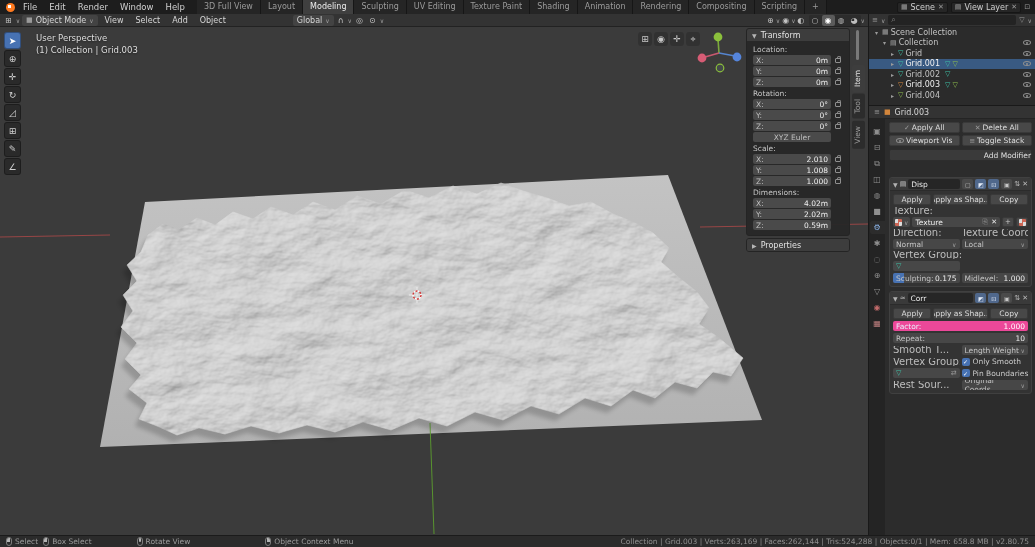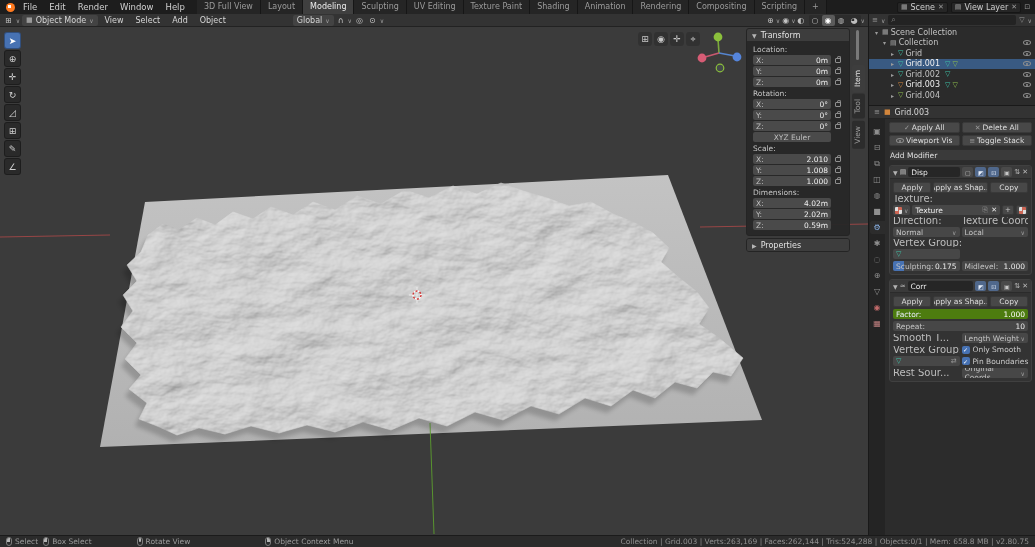--- a/index.html
+++ b/index.html
@@ -73,37 +73,37 @@
 
 
 #props{position:absolute;left:868px;top:106px;width:167px;height:429px;background:#2c2c2c;border-left:1px solid #191919;font-size:7.5px}
 #prophead{height:13px;background:#333;border-bottom:1px solid #242424;display:flex;align-items:center;gap:4px;padding:0 5px;font-size:8px}
 #proptabs{position:absolute;left:0;top:13px;width:16px;height:416px;background:#242424;display:flex;flex-direction:column;align-items:center;padding-top:6px;gap:3px}
 .ptab{width:15px;height:13px;display:flex;align-items:center;justify-content:center;color:#8f8f8f;font-size:8px;border-radius:2px 0 0 2px}
 .ptab.active{background:#2c2c2c;color:#8ab3e8}
 #propbody{position:absolute;left:16px;top:13px;width:151px;height:416px;padding:3px 4px;overflow:hidden}
 .toolgrid{display:grid;grid-template-columns:1fr 1fr;gap:2px;margin-bottom:3px}
 .btn{height:11px;background:#484848;border:1px solid #393939;border-radius:2px;display:flex;align-items:center;justify-content:center;gap:2px;color:#dedede;padding:0 2px;white-space:nowrap;overflow:hidden}
-.addmod{height:12px;background:#3a3a3a;border:1px solid #2d2d2d;border-radius:2px;display:flex;align-items:center;justify-content:flex-start;margin-bottom:4px;color:#e0e0e0}
+.addmod{height:12px;background:#3a3a3a;border:1px solid #2d2d2d;border-radius:2px;display:flex;align-items:center;justify-content:flex-end;margin-bottom:16px;color:#e0e0e0}
 .modbox{background:#333;border:1px solid #404040;border-radius:3px;margin-bottom:4px}
 .modhead{height:13px;display:flex;align-items:center;gap:2px;padding:0 3px;background:#3a3a3a;border-bottom:1px solid #2b2b2b;border-radius:3px 3px 0 0}
 .modhead .tri{font-size:6px;color:#b3b3b3}
 .modname{flex:1;height:10px;background:#262626;border-radius:2px;display:flex;align-items:center;padding:0 3px;color:#ececec}
 .mtog{width:11px;height:10px;border-radius:2px;background:#4a4a4a;display:flex;align-items:center;justify-content:center;font-size:6px;color:#c6c6c6;flex:none}
 .mtog.on{background:#50688c;color:#e4ecf8}
 .mico{font-size:7px;color:#b9b9b9;flex:none}
 .modbody{padding:3px;display:flex;flex-direction:column;gap:2px}
 .brow{display:flex;gap:2px}
 .brow .btn{flex:1}
 .brow .btn.wide{flex:1.5}
 .plabel{color:#bdbdbd;height:8px;line-height:8px;white-space:nowrap;overflow:hidden;font-size:10px}
 .pfield{height:10px;background:#474747;border-radius:2px;display:flex;align-items:center;justify-content:space-between;padding:0 3px;color:#ececec;position:relative;overflow:hidden}
 .pfield span{position:relative;z-index:1}
 .pfield .k{color:#c4c4c4}
-.pfield.blue{background:#4d7c0f;color:#fff}
+.pfield.blue{background:#ec4899;color:#fff}
 .pfield.blue .k{color:#e9eefc}
 .pfield.sliver::before{content:"";position:absolute;left:0;top:0;bottom:0;width:11px;background:#4772b3;z-index:0}
 .two{display:grid;grid-template-columns:1fr 1fr;gap:2px;align-items:center}
 .texrow{display:flex;gap:2px;align-items:center}
 .chip{height:10px;background:#474747;border-radius:2px;display:flex;align-items:center;gap:2px;padding:0 2px;flex:none}
 .texfield{flex:1;height:10px;background:#474747;border-radius:2px;display:flex;align-items:center;gap:3px;padding:0 3px;color:#ececec}
 .iconbtn{width:12px;height:10px;background:#484848;border:1px solid #393939;border-radius:2px;display:flex;align-items:center;justify-content:center;font-size:7px;color:#c9c9c9;flex:none}
 .checker{width:7px;height:7px;background:conic-gradient(#c65 0 25%,#ddd 0 50%,#c65 0 75%,#ddd 0);border-radius:1px;flex:none}
 .cb{width:8px;height:8px;border-radius:2px;background:#4772b3;display:flex;align-items:center;justify-content:center;color:#fff;font-size:6px;flex:none}
 .cbrow{display:flex;align-items:center;gap:3px;color:#c9c9c9;white-space:nowrap;overflow:hidden}
@@ -231,20 +231,24 @@
         <line x1="719" y1="26" x2="718" y2="12" stroke="#7ca93c" stroke-width="1.6"></line>
         <line x1="719" y1="26" x2="705" y2="30" stroke="#c8586f" stroke-width="1.6"></line>
         <line x1="719" y1="26" x2="735" y2="29" stroke="#5585cf" stroke-width="1.6"></line>
         <circle cx="718" cy="10" r="4.4" fill="#8bc03c"></circle>
         <circle cx="702" cy="31" r="4.4" fill="#d75c75"></circle>
         <circle cx="737" cy="30" r="4.4" fill="#5585dc"></circle>
         <circle cx="720" cy="41" r="3.8" fill="#44494a" stroke="#8bc03c" stroke-width="1.2"></circle>
       </g>
     </svg>
 
+    <div id="vptext">
+      <div>User Perspective</div>
+      <div class="sub">(1) Collection | Grid.003</div>
+    </div>
 
     <div id="tools">
       <div class="tool active">
           <span>➤</span>
         </div>
       <div class="tool">
           <span>⊕</span>
         </div>
       <div class="tool">
           <span>✛</span>

